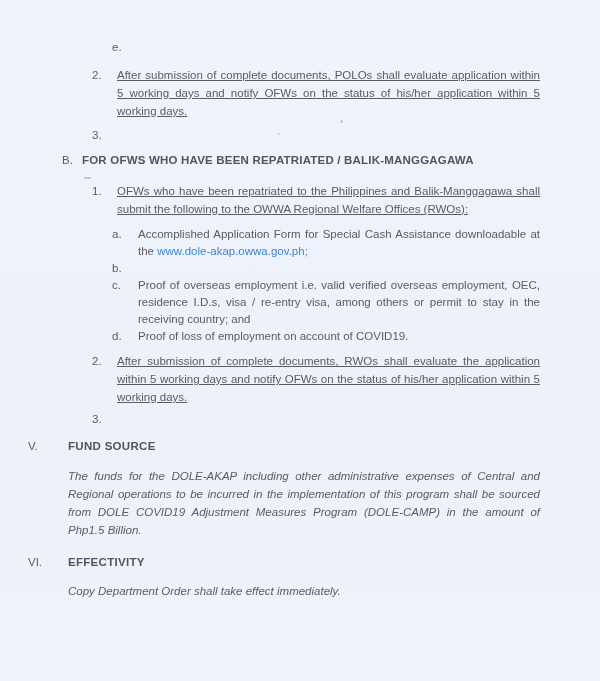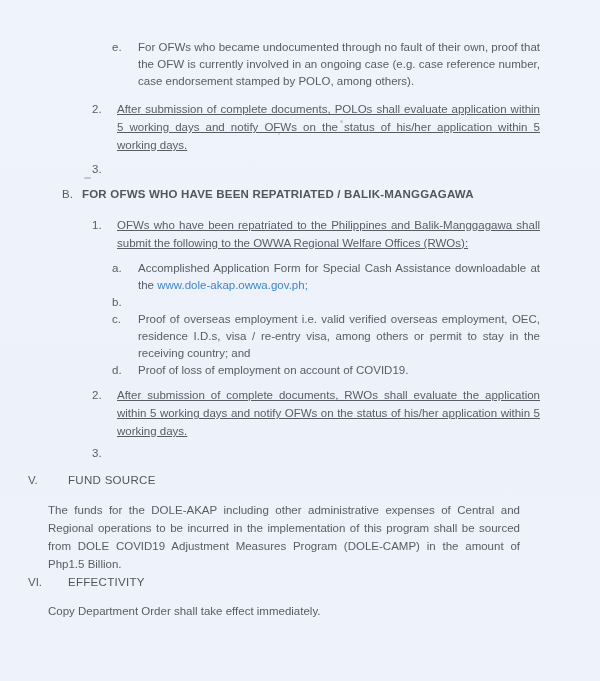--- a/index.html
+++ b/index.html
@@ -33,56 +33,55 @@
   .num .txt { width: 423px; text-decoration: underline; }
 
   
   .bhead { padding-left: 62px; }
   .bhead .lbl { width: 20px; }
   .bhead .txt { font-weight: bold; color: #50555e; letter-spacing: 0.2px; width: 470px; }
 
   
   .roman { padding-left: 28px; }
   .roman .lbl { width: 40px; }
-  .roman .txt { font-weight: normal; color: #50555e; letter-spacing: 0.3px; width: 480px; }
+  .roman .txt { font-weight: bold; color: #50555e; letter-spacing: 0.3px; width: 480px; }
 
   
-  .body-par { margin-left: 48px; width: 472px; }
+  .body-par { margin-left: 68px; width: 472px; font-style: italic; }
 
   .mt-item2a  { margin-top: 10px; }
   .mt-item3a  { margin-top: 6px; }
   .mt-bhead   { margin-top: 7px; }
   .mt-b1      { margin-top: 13px; }
   .mt-suba    { margin-top: 8px; }
   .mt-b2      { margin-top: 7px; }
   .mt-b3      { margin-top: 4px; }
   .mt-v       { margin-top: 9px; }
   .mt-vbody   { margin-top: 12px; }
-  .mt-vi      { }
+  .mt-vi      { margin-top: 14px; }
   .mt-vibody  { margin-top: 11px; }
 
   .link { color: #3e86cf; cursor: pointer; }
 
   .artifact { position: absolute; background: #9aa2ae; }
   .artifact.dash { width: 7px; height: 2px; left: 84px; top: 177px; opacity: 0.55; border-radius: 1px; }
   .artifact.dot1 { width: 3px; height: 3px; left: 340px; top: 120px; opacity: 0.5; border-radius: 50%; }
   .artifact.dot2 { width: 2px; height: 2px; left: 278px; top: 133px; opacity: 0.45; border-radius: 50%; }
 </style>
 </head>
 <body>
 
 <div class="page">
 
   <div class="artifact dot1"></div>
   <div class="artifact dot2"></div>
   <div class="artifact dash"></div>
 
   <div class="row alpha">
     <span class="lbl">e.</span>
-    <p class="txt just">For OFWs who became undocumented through no fault of their own, proof that the OFW is currently involved in an ongoing case (e.g. case reference number, case endorsement stamped by POLO, among others).</p>
   </div>
 
   <div class="row num mt-item2a">
     <span class="lbl">2.</span>
     <p class="txt just">After submission of complete documents, POLOs shall evaluate application within 5 working days and notify OFWs on the status of his/her application within 5 working days.</p>
   </div>
 
   <div class="row num mt-item3a">
     <span class="lbl">3.</span>
   </div>

